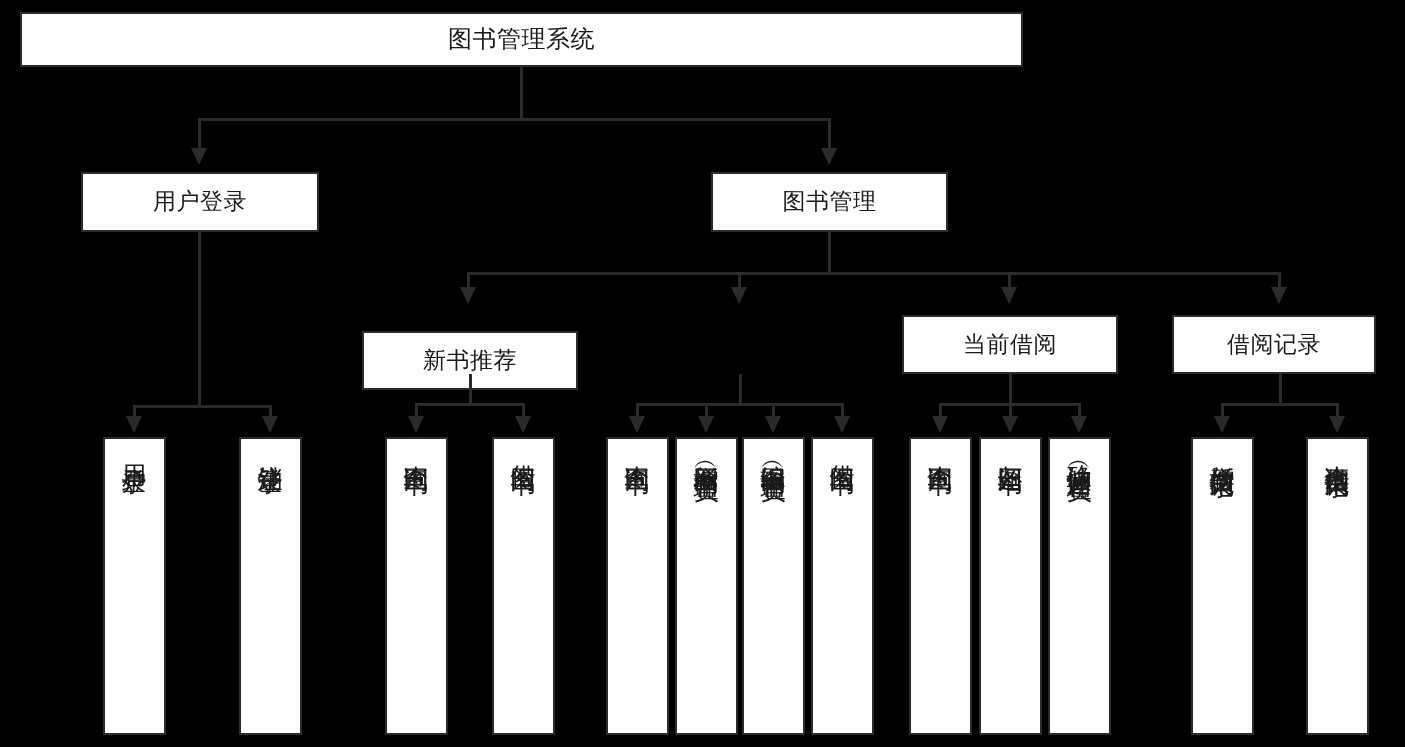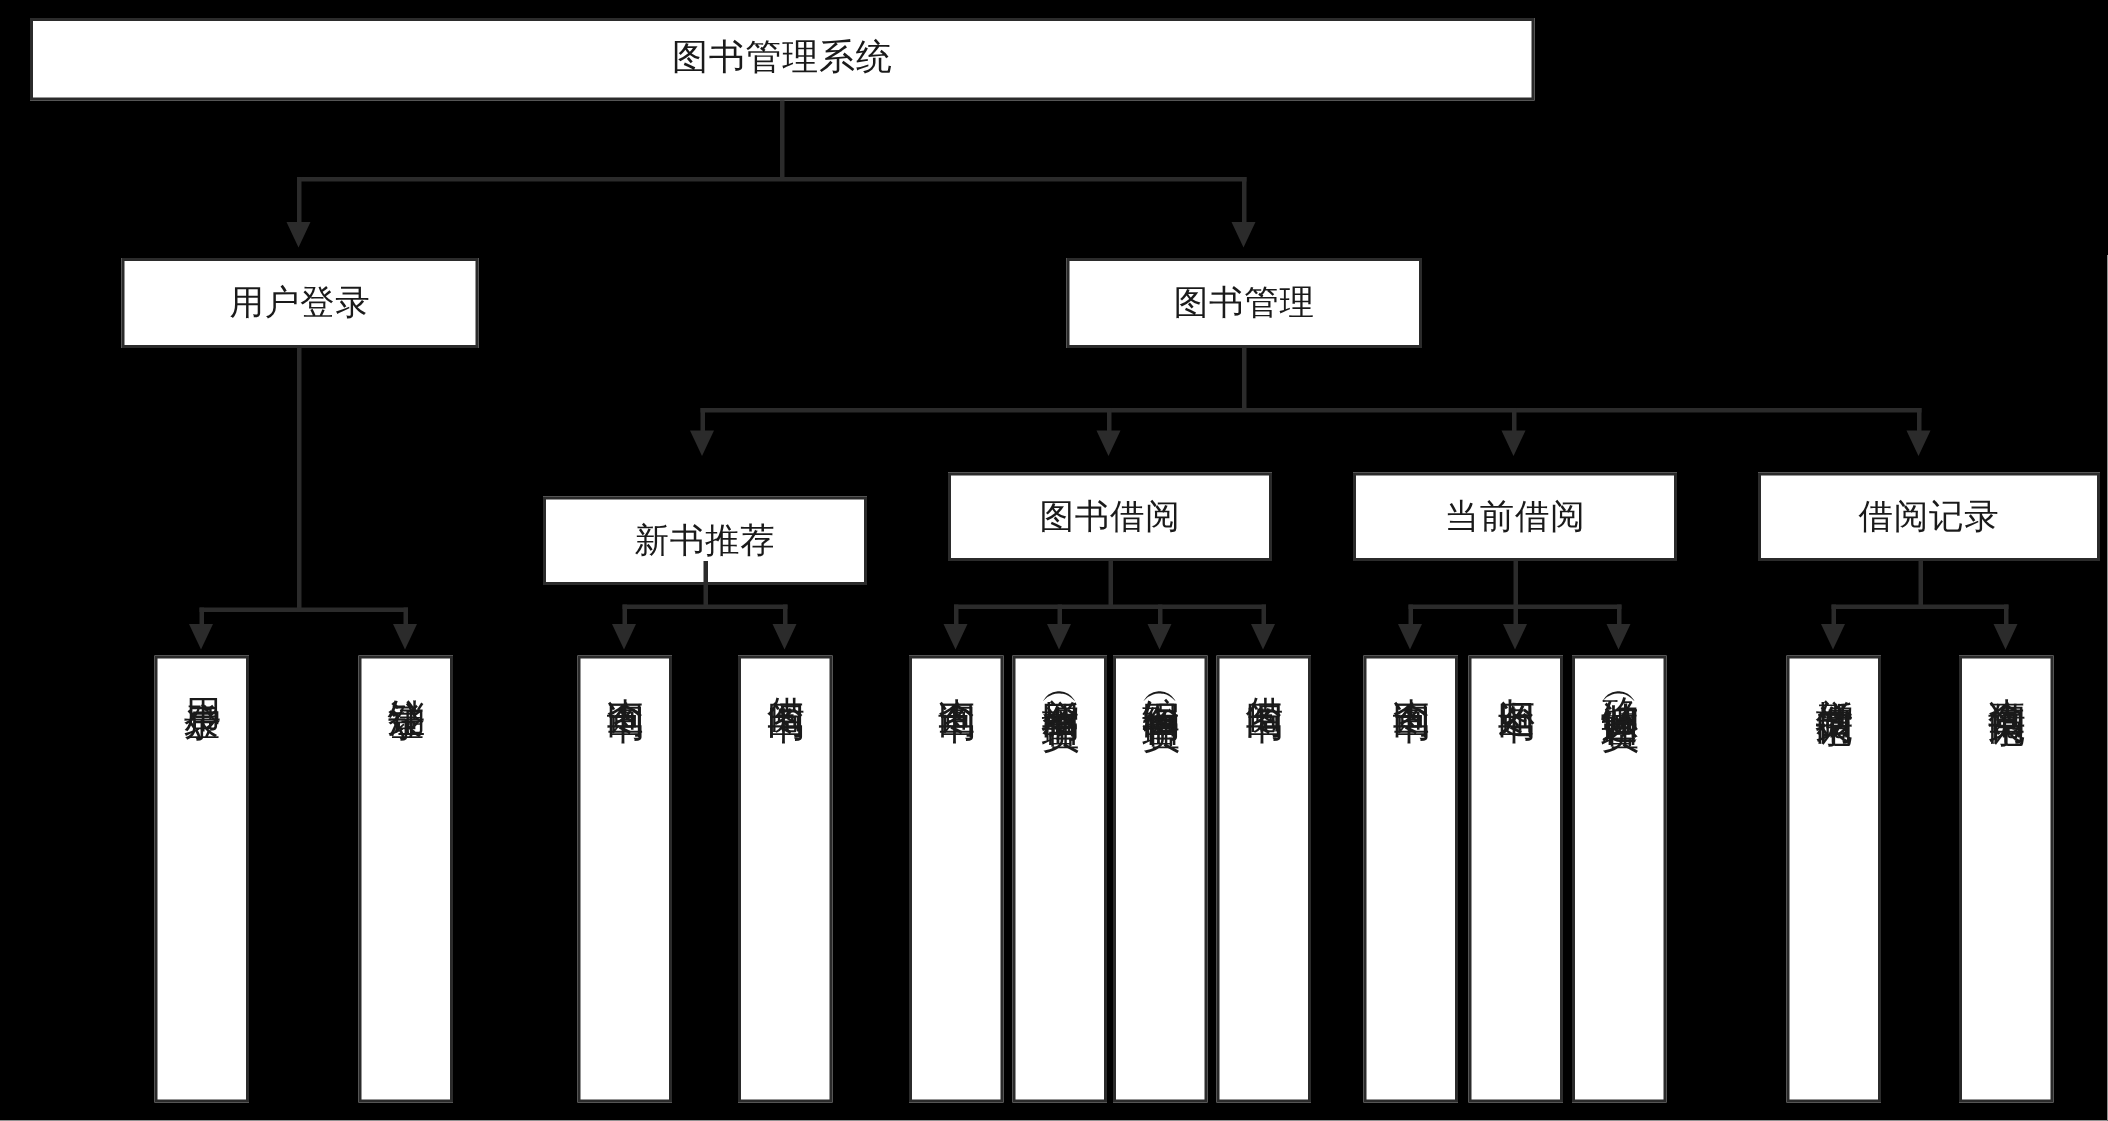--- a/index.html
+++ b/index.html
@@ -118,27 +118,24 @@
   <div class="ln vline" style="left:738px; top:272px; height:17px;"></div>
   <div class="arrow" style="left:731px; top:287px;"></div>
   <div class="ln vline" style="left:1008px; top:272px; height:17px;"></div>
   <div class="arrow" style="left:1001px; top:287px;"></div>
   <div class="ln vline" style="left:1278px; top:272px; height:17px;"></div>
   <div class="arrow" style="left:1271px; top:287px;"></div>
 
   <div class="node h" style="left:362px; top:331px; width:216px; height:59px;">
     <span class="label">新书推荐</span>
   </div>
-  <div class="node h" style="left:632px; top:315px; width:216px; height:59px;">
-    <span class="label">图书借阅</span>
-  </div>
   <div class="node h" style="left:902px; top:315px; width:216px; height:59px;">
     <span class="label">当前借阅</span>
   </div>
-  <div class="node h" style="left:1172px; top:315px; width:228px; height:59px;align-items:center;">
+  <div class="node h" style="left:1172px; top:315px; width:204px; height:59px;align-items:center;">
     <span class="label">借阅记录</span>
   </div>
 
   <div class="ln vline" style="left:469px; top:374px; height:31px;"></div>
   <div class="ln hline" style="left:415px; top:403px; width:110px;"></div>
   <div class="ln vline" style="left:415px; top:403px; height:14px;"></div>
   <div class="arrow" style="left:408px; top:416px;"></div>
   <div class="ln vline" style="left:522px; top:403px; height:14px;"></div>
   <div class="arrow" style="left:515px; top:416px;"></div>
 

